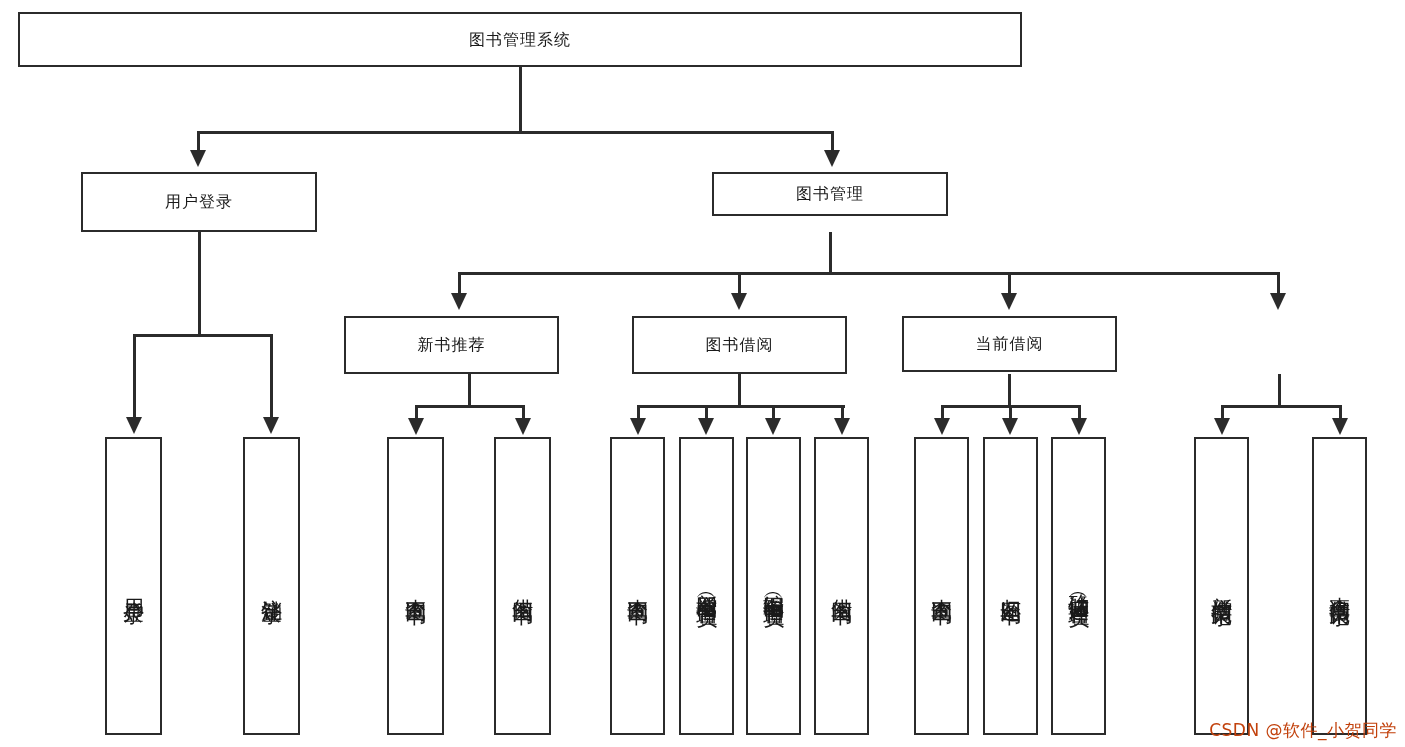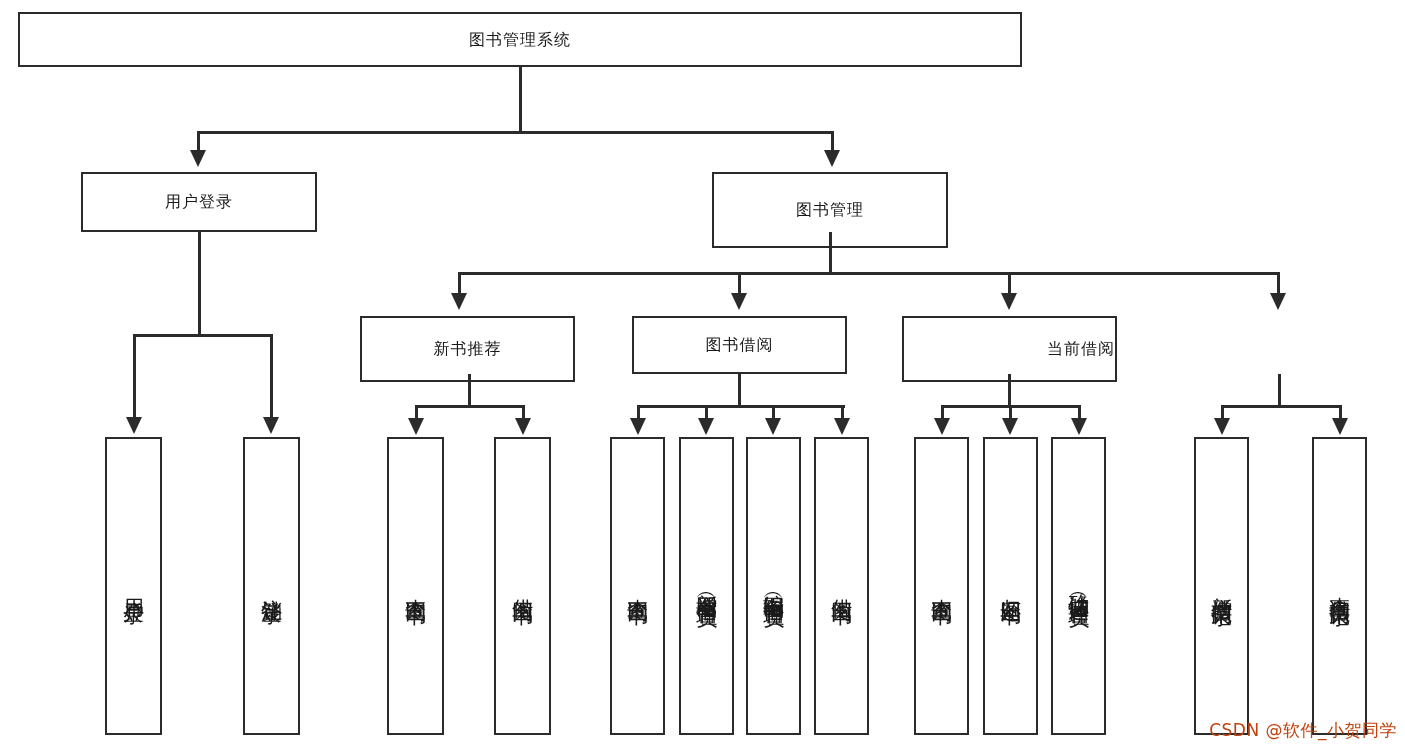--- a/index.html
+++ b/index.html
@@ -93,21 +93,21 @@
   <div class="edge v" style="left:197px; top:131px; width:3px; height:22px;"></div>
   <div class="arrow" style="left:190px; top:150px;"></div>
 
   <div class="edge v" style="left:831px; top:131px; width:3px; height:22px;"></div>
   <div class="arrow" style="left:824px; top:150px;"></div>
 
   <div class="node horiz" style="left:81px; top:172px; width:236px; height:60px;">
     <span>用户登录</span>
   </div>
 
-  <div class="node horiz" style="left:712px; top:172px; width:236px; height:76px;">
+  <div class="node horiz" style="left:712px; top:172px; width:236px; height:44px;">
     <span>图书管理</span>
   </div>
 
   <div class="edge v" style="left:198px; top:232px; width:3px; height:103px;"></div>
   <div class="edge h" style="left:133px; top:334px; width:140px; height:3px;"></div>
   <div class="edge v" style="left:133px; top:334px; width:3px; height:86px;"></div>
   <div class="arrow" style="left:126px; top:417px;"></div>
   <div class="edge v" style="left:270px; top:334px; width:3px; height:86px;"></div>
   <div class="arrow" style="left:263px; top:417px;"></div>
 
@@ -119,27 +119,27 @@
 
   <div class="edge v" style="left:738px; top:272px; width:3px; height:24px;"></div>
   <div class="arrow" style="left:731px; top:293px;"></div>
 
   <div class="edge v" style="left:1008px; top:272px; width:3px; height:24px;"></div>
   <div class="arrow" style="left:1001px; top:293px;"></div>
 
   <div class="edge v" style="left:1277px; top:272px; width:3px; height:24px;"></div>
   <div class="arrow" style="left:1270px; top:293px;"></div>
 
-  <div class="node horiz" style="left:360px; top:316px; width:215px; height:66px;">
+  <div class="node horiz" style="left:344px; top:316px; width:215px; height:58px;">
     <span>新书推荐</span>
   </div>
   <div class="node horiz" style="left:632px; top:316px; width:215px; height:58px;">
     <span>图书借阅</span>
   </div>
-  <div class="node horiz" style="left:902px; top:316px; width:215px; height:66px;justify-content:flex-end;">
+  <div class="node horiz" style="left:902px; top:316px; width:215px; height:56px;">
     <span>当前借阅</span>
   </div>
 
   <div class="edge v" style="left:468px; top:374px; width:3px; height:32px;"></div>
   <div class="edge h" style="left:415px; top:405px; width:110px; height:3px;"></div>
   <div class="edge v" style="left:415px; top:405px; width:3px; height:15px;"></div>
   <div class="arrow" style="left:408px; top:418px;"></div>
   <div class="edge v" style="left:522px; top:405px; width:3px; height:15px;"></div>
   <div class="arrow" style="left:515px; top:418px;"></div>
 

